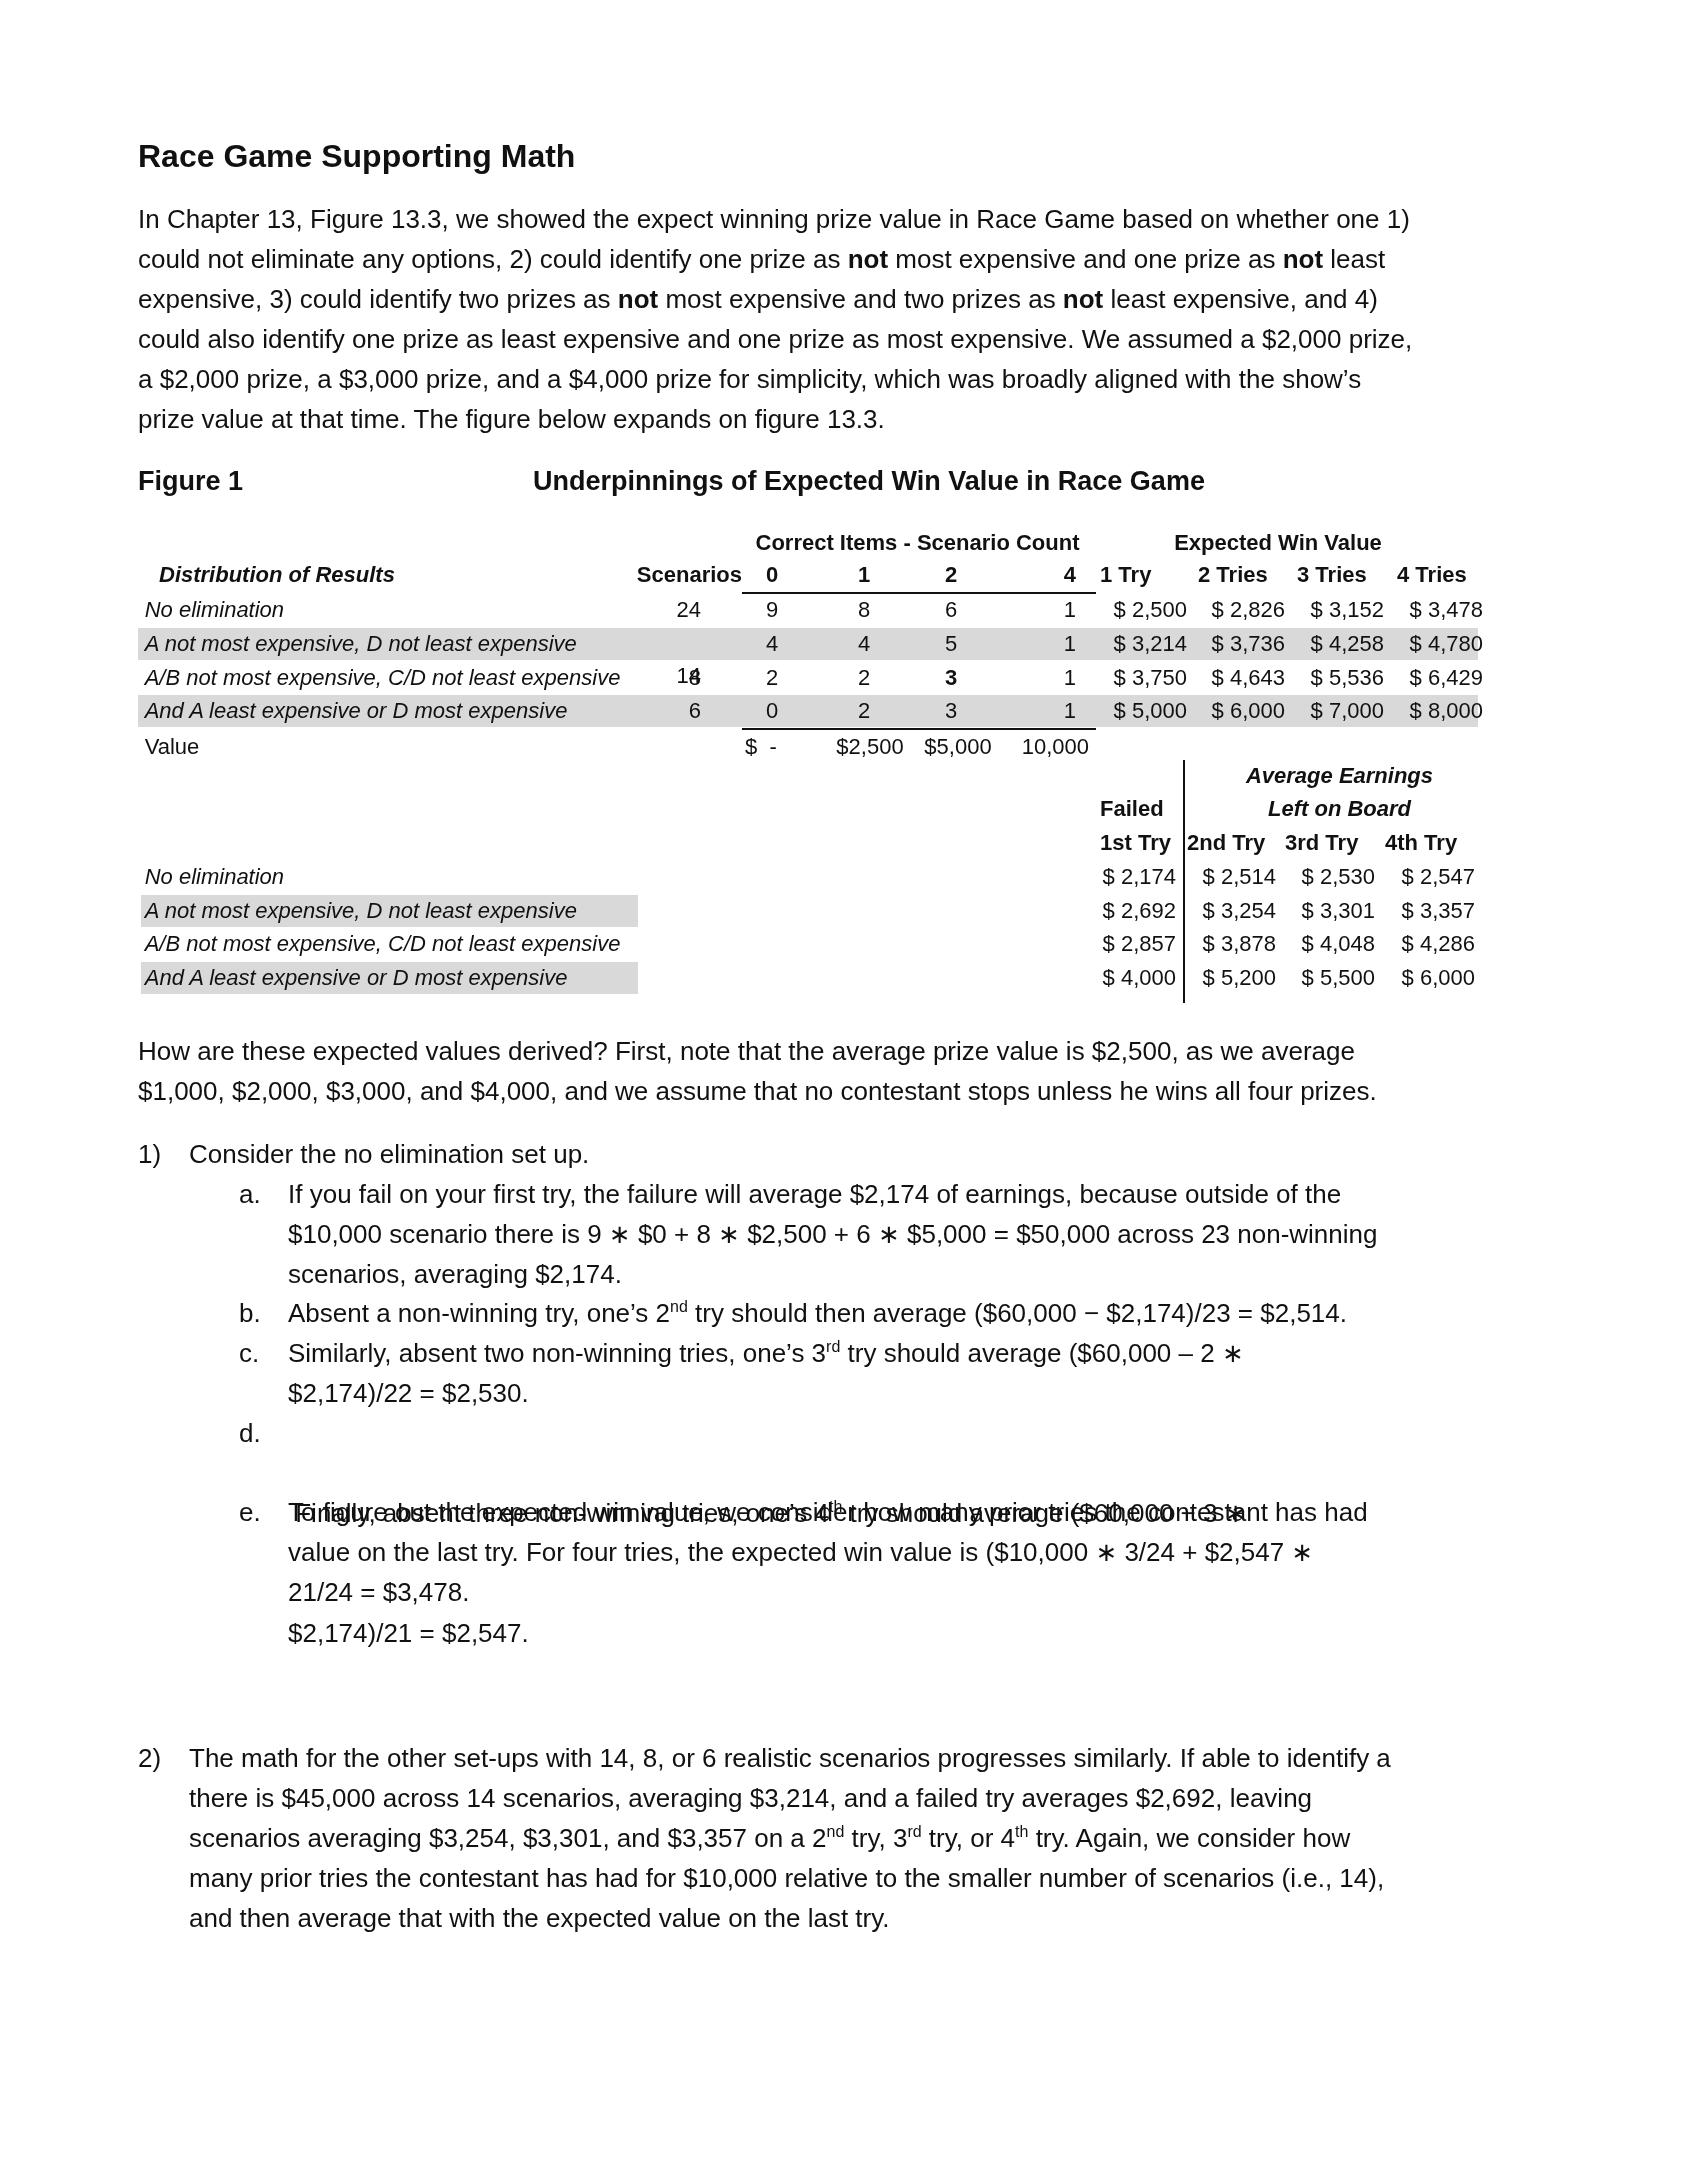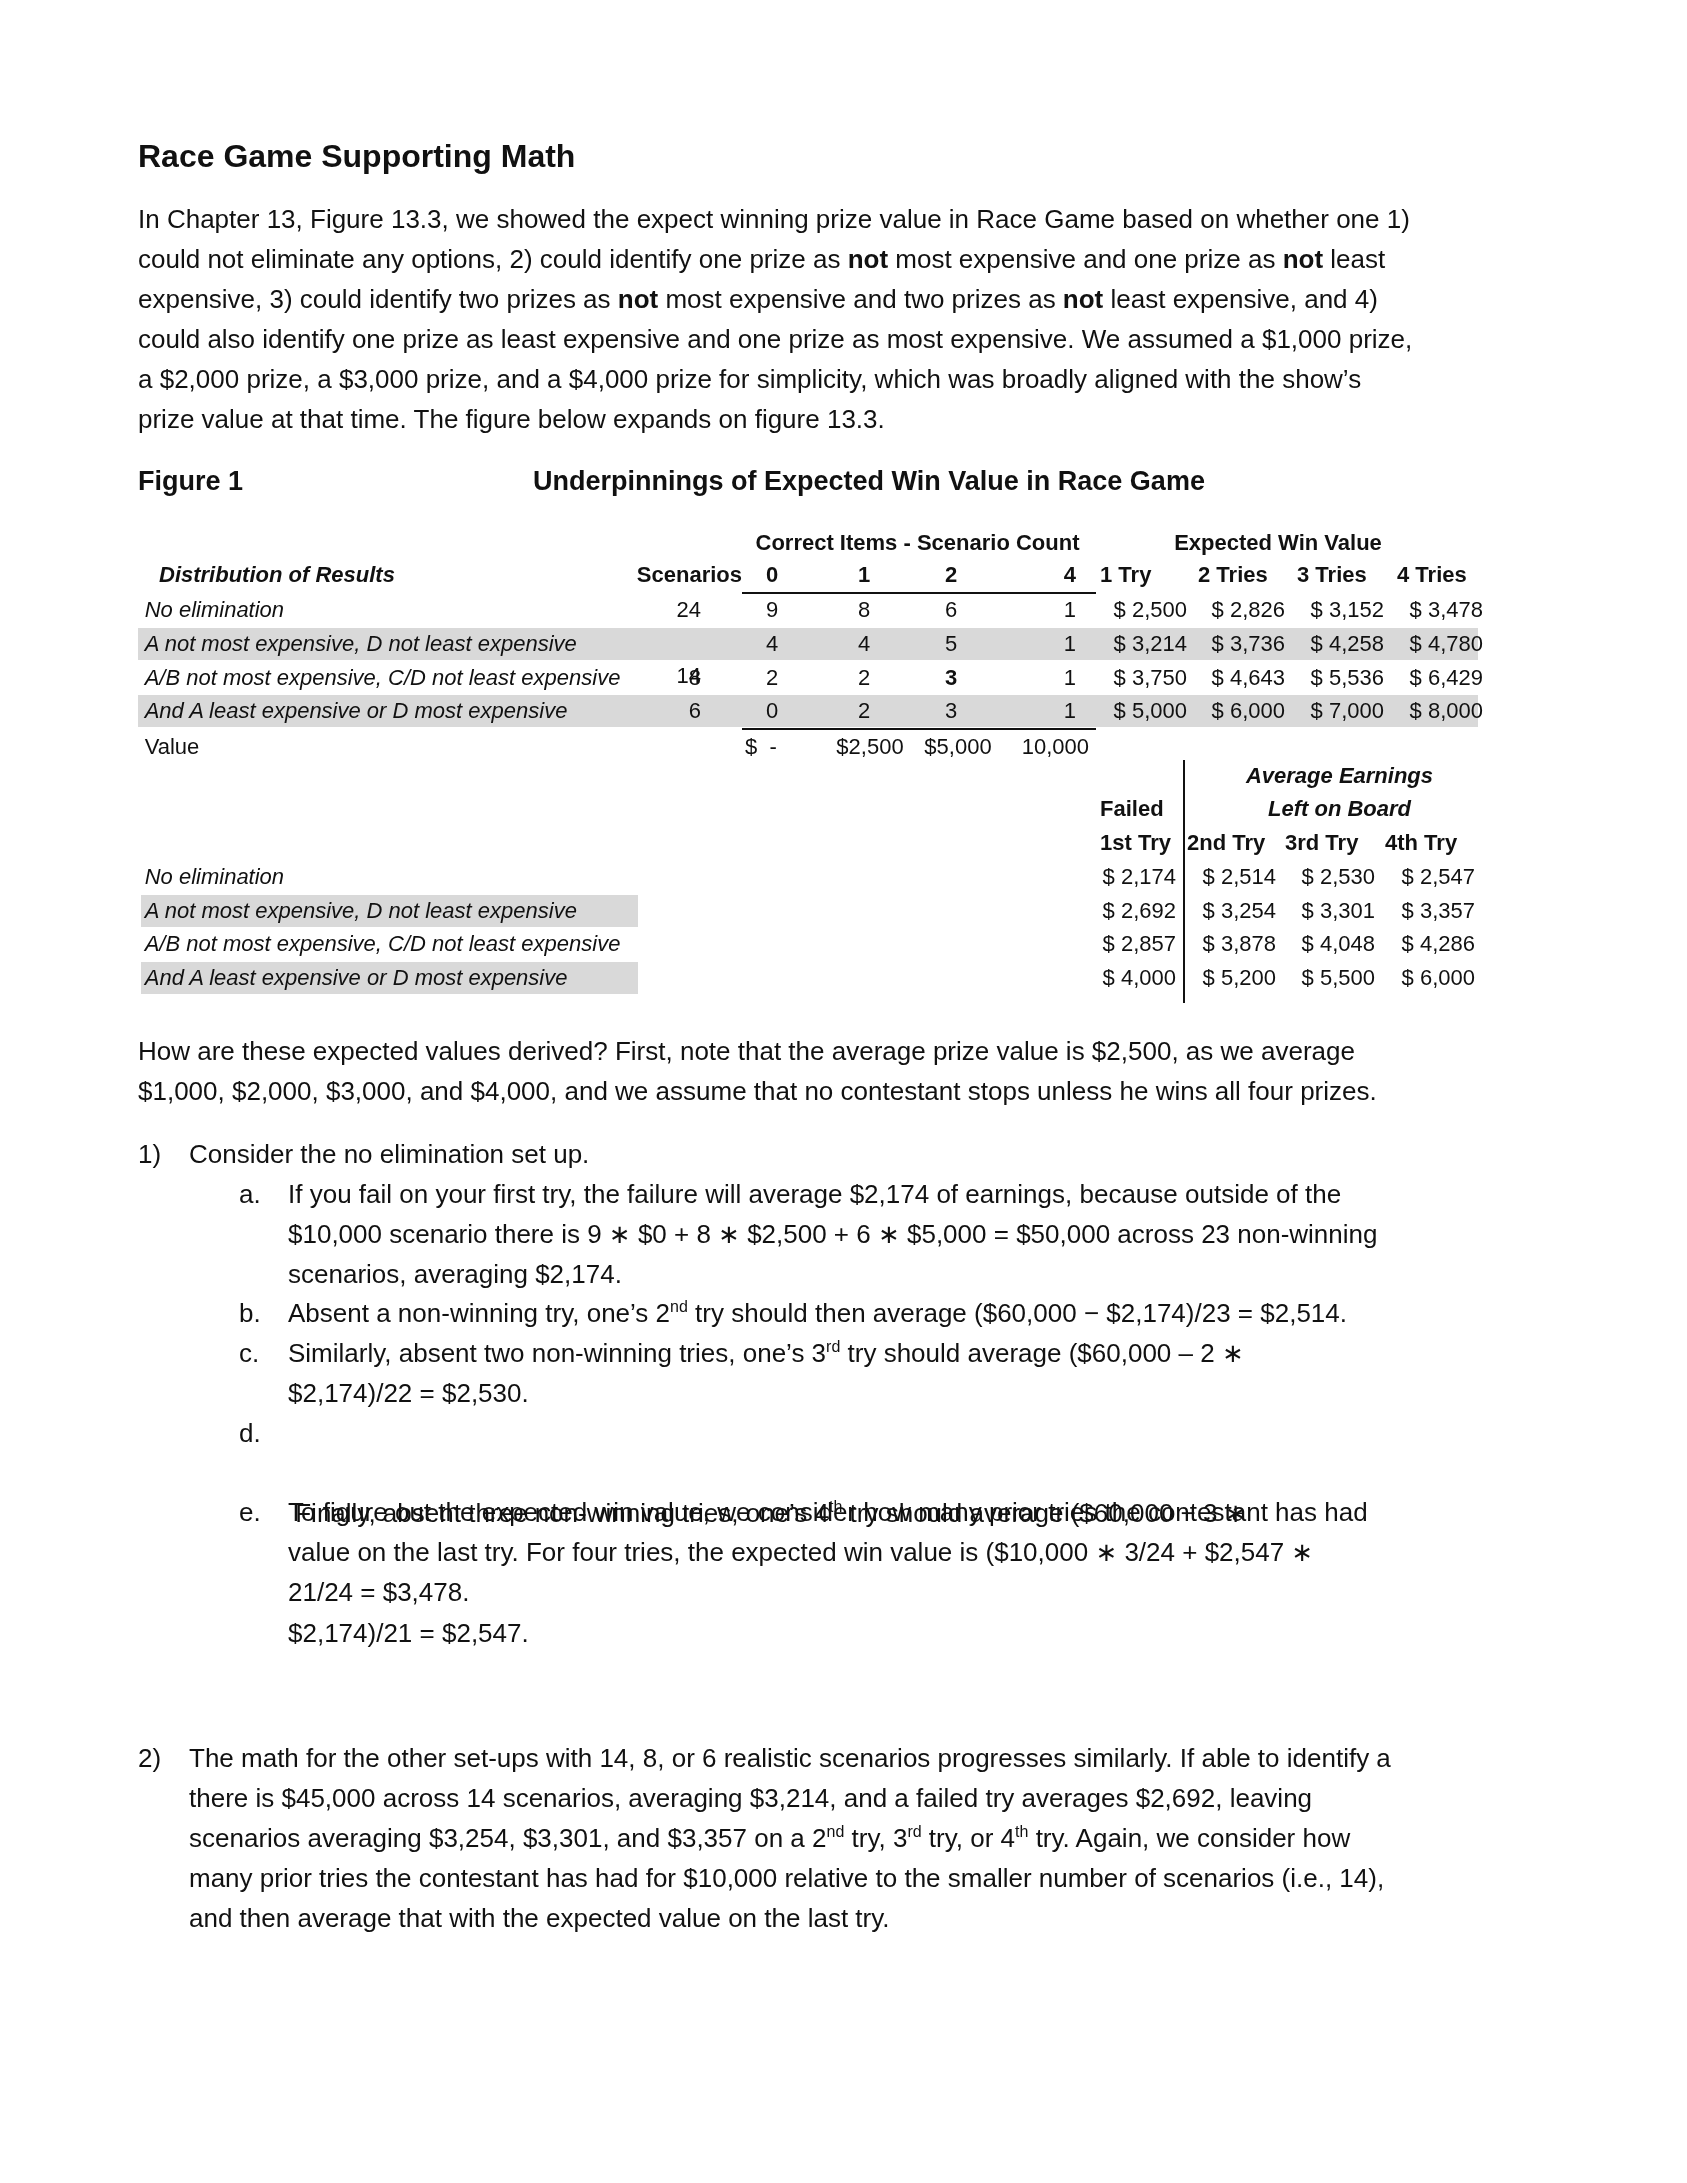--- a/index.html
+++ b/index.html
@@ -33,21 +33,21 @@
 <body>
 
 <div class="page">
 
   <div class="title">Race Game Supporting Math</div>
 
   <div class="para" style="top:199px;">
     <div>In Chapter 13, Figure 13.3, we showed the expect winning prize value in Race Game based on whether one 1)</div>
     <div><span>could not eliminate any options, 2) could identify one prize as </span><b>not</b><span> most expensive and one prize as </span><b>not</b><span> least</span></div>
     <div><span>expensive, 3) could identify two prizes as </span><b>not</b><span> most expensive and two prizes as </span><b>not</b><span> least expensive, and 4)</span></div>
-    <div>could also identify one prize as least expensive and one prize as most expensive.  We assumed a $1,000 prize,</div>
+    <div>could also identify one prize as least expensive and one prize as most expensive.  We assumed a $2,000 prize,</div>
     <div>a $2,000 prize, a $3,000 prize, and a $4,000 prize for simplicity, which was broadly aligned with the show’s</div>
     <div>prize value at that time.  The figure below expands on figure 13.3.</div>
   </div>
 
   <div class="fig-label">Figure 1</div>
   <div class="fig-title">Underpinnings of Expected Win Value in Race Game</div>
 
   <div class="tbl" style="left:0; top:520px; width:1350px; height:243px;">
     <div class="row bd" style="top:6.7px; width:1350px;">
       <div class="cell c" style="left:604px; width:351px;">Correct Items - Scenario Count</div>

